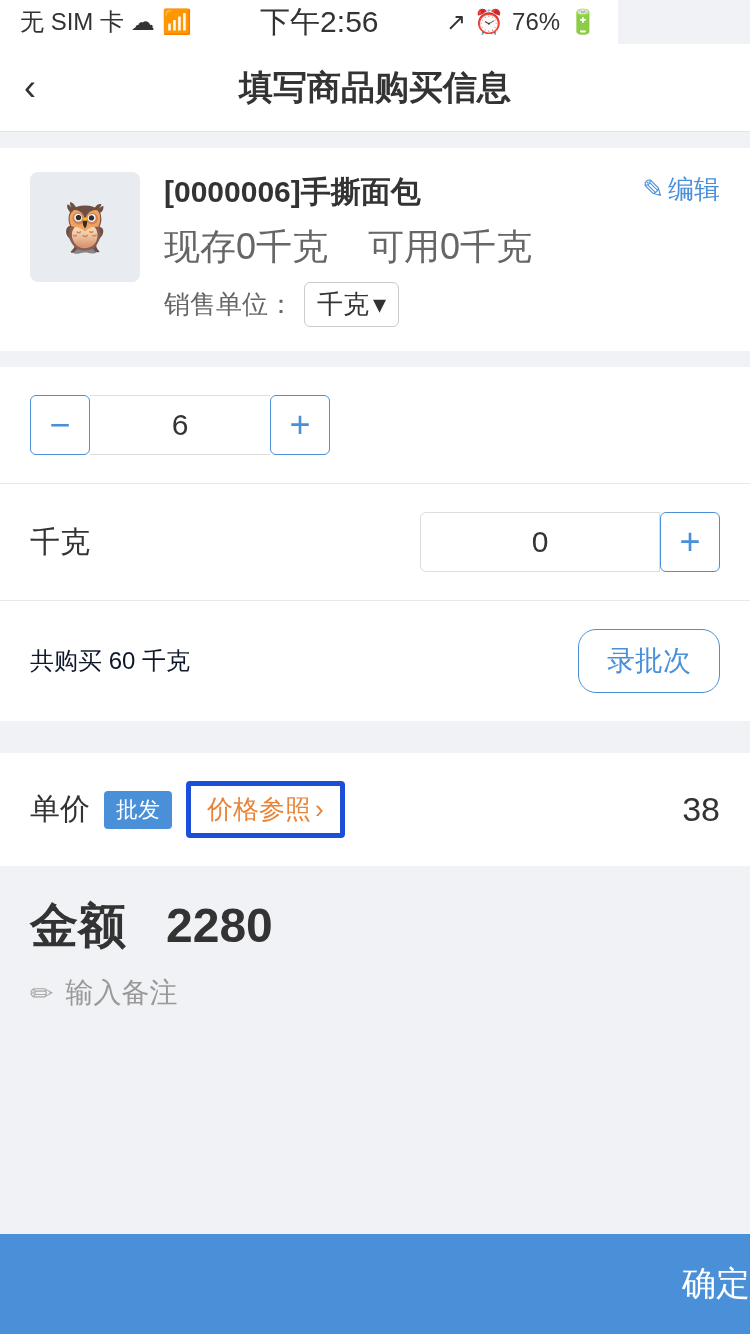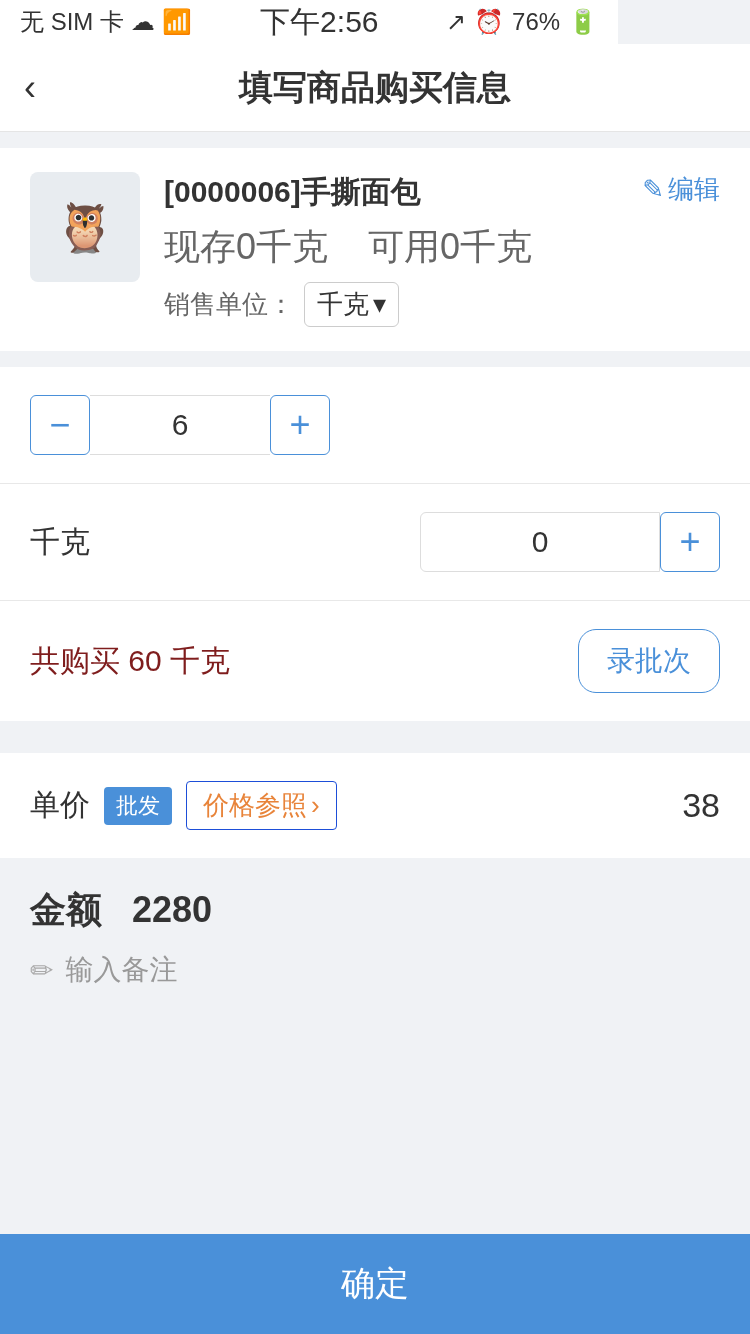--- a/index.html
+++ b/index.html
@@ -182,22 +182,22 @@
 
     
     .summary-row {
       background: #fff;
       display: flex;
       align-items: center;
       justify-content: space-between;
       padding: 28px 30px;
     }
     .summary-text {
-      font-size: 30px;
-      color: #7f1d1d;
+      font-size: 24px;
+      color: #0f172a;
     }
     .batch-btn {
       border: 1px solid #4a90d9;
       color: #4a90d9;
       font-size: 28px;
       padding: 12px 28px;
       border-radius: 18px;
       background: #fff;
       cursor: pointer;
     }
@@ -219,21 +219,21 @@
     }
     .price-tag {
       background: #4a90d9;
       color: #fff;
       font-size: 22px;
       padding: 4px 12px;
       border-radius: 4px;
       margin-right: 14px;
     }
     .price-ref-btn {
-      border: 1px solid #1d4ed8;
+      border: 5px solid #1d4ed8;
       color: #e8843a;
       font-size: 26px;
       padding: 6px 16px;
       border-radius: 4px;
       background: #fff;
       display: flex;
       align-items: center;
       gap: 4px;
       cursor: pointer;
       justify-content: center;
@@ -244,21 +244,21 @@
       color: #333;
       font-weight: 500;
     }
 
     
     .amount-section {
       background: #f0f2f5;
       padding: 28px 30px 20px;
     }
     .amount-row {
-      font-size: 36px;
+      font-size: 48px;
       color: #333;
       font-weight: 600;
       margin-bottom: 16px;
     }
     .note-row {
       display: flex;
       align-items: center;
       gap: 12px;
       color: #999;
       font-size: 28px;
@@ -276,21 +276,21 @@
 
     
     .confirm-bar {
       position: fixed;
       bottom: 0;
       width: 750px;
       height: 100px;
       background: #4a90d9;
       display: flex;
       align-items: center;
-      justify-content: center;
+      justify-content: flex-end;
       cursor: pointer;
     }
     .confirm-text {
       font-size: 34px;
       color: #fff;
       font-weight: 500;
     }
   </style>
 </head>
 <body>

